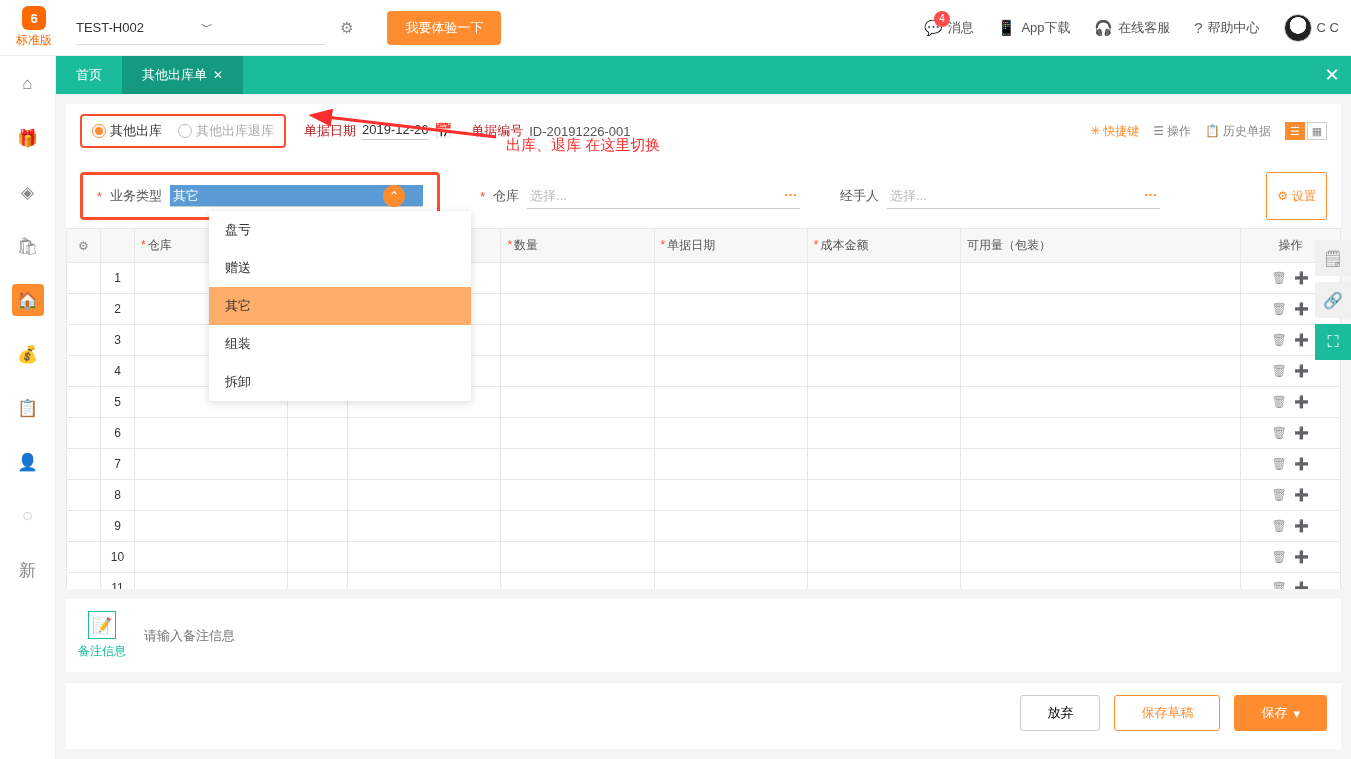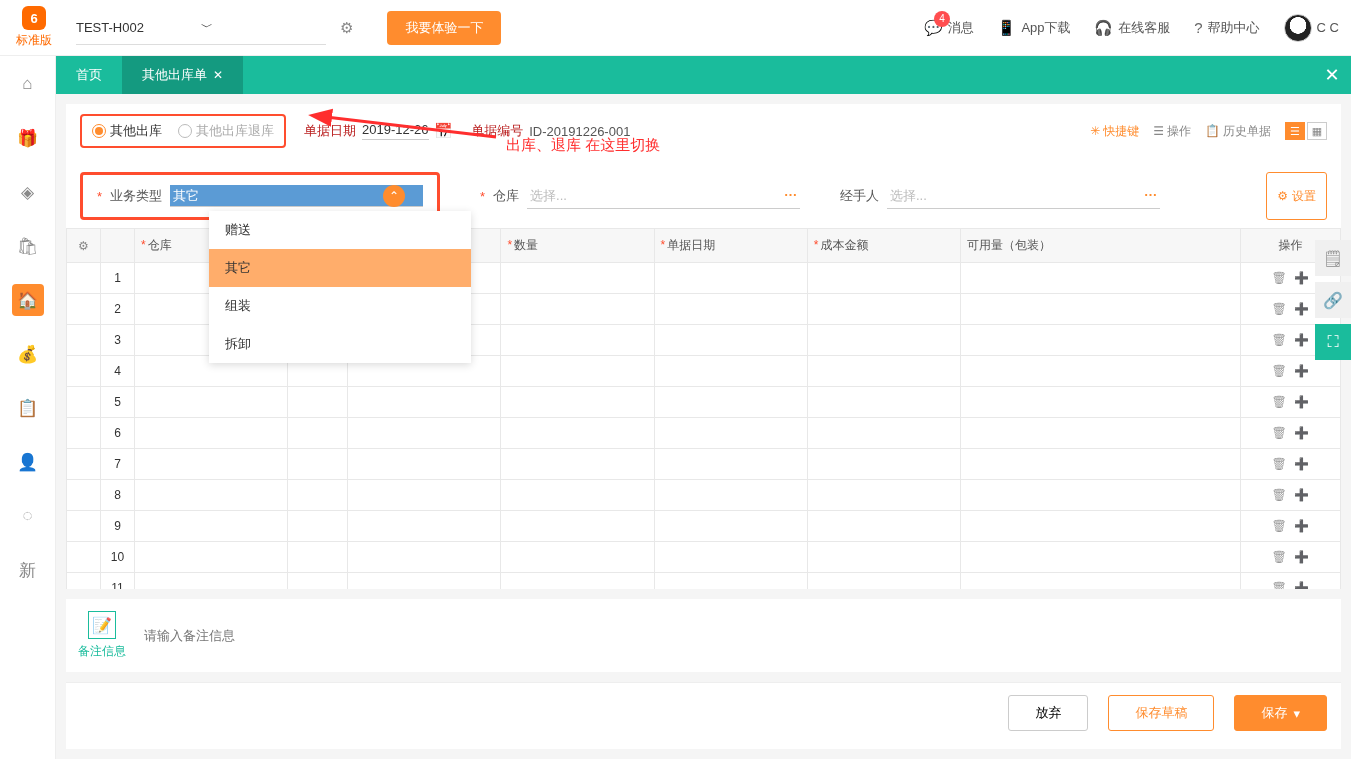--- a/index.html
+++ b/index.html
@@ -85,21 +85,21 @@
 td.op { text-align: center; color: #999; }
 td.op span { margin: 0 4px; cursor: pointer; }
 
 
 .remarks { background: #fff; margin: 10px; padding: 12px; display: flex; align-items: center; gap: 18px; }
 .remarks-label { display: flex; flex-direction: column; align-items: center; color: #1abc9c; font-size: 12px; gap: 4px; }
 .remarks-icon { width: 28px; height: 28px; border: 1px solid #1abc9c; display: flex; align-items: center; justify-content: center; font-size: 16px; }
 .remarks-input { flex: 1; border: none; outline: none; font-size: 13px; color: #bbb; }
 
 
-.footer { background: #fff; margin: 0 10px 10px; padding: 12px 14px 18px; display: flex; justify-content: flex-end; gap: 20px; border-top: 1px solid #eee; }
+.footer { background: #fff; margin: 0 10px 10px; padding: 12px 14px 18px; display: flex; justify-content: flex-end; gap: 14px; border-top: 1px solid #eee; }
 .btn { padding: 8px 26px; border-radius: 3px; font-size: 13px; cursor: pointer; border: 1px solid #ccc; background: #fff; }
 .btn.draft { border-color: #ff8c2e; color: #ff8c2e; }
 .btn.save { background: #ff8c2e; border-color: #ff8c2e; color: #fff; display: flex; align-items: center; gap: 6px; }
 
 
 .right-rail { position: fixed; right: 0; top: 240px; display: flex; flex-direction: column; gap: 6px; }
 .rail-item { width: 36px; height: 36px; background: #f0f0f0; display: flex; align-items: center; justify-content: center; color: #888; cursor: pointer; font-size: 16px; }
 .rail-item.hl { background: #1abc9c; color: #fff; }
 
 
@@ -218,20 +218,21 @@
     <div class="form-row">
       <div class="biz-type-box">
         <div class="form-field">
           <span class="req">*</span>
           <span class="lbl">业务类型</span>
           <input class="biz-input" value="其它" style="">
           <span class="biz-caret">⌃</span>
         </div>
 
         <div class="dropdown">
+          <div class="dropdown-item">盘亏</div>
           <div class="dropdown-item">赠送</div>
           <div class="dropdown-item sel">其它</div>
           <div class="dropdown-item">组装</div>
           <div class="dropdown-item">拆卸</div>
         </div>
       </div>
       <div class="form-field wh-field">
         <span class="req">*</span>
         <span class="lbl">仓库</span>
         <span class="wh-select">

